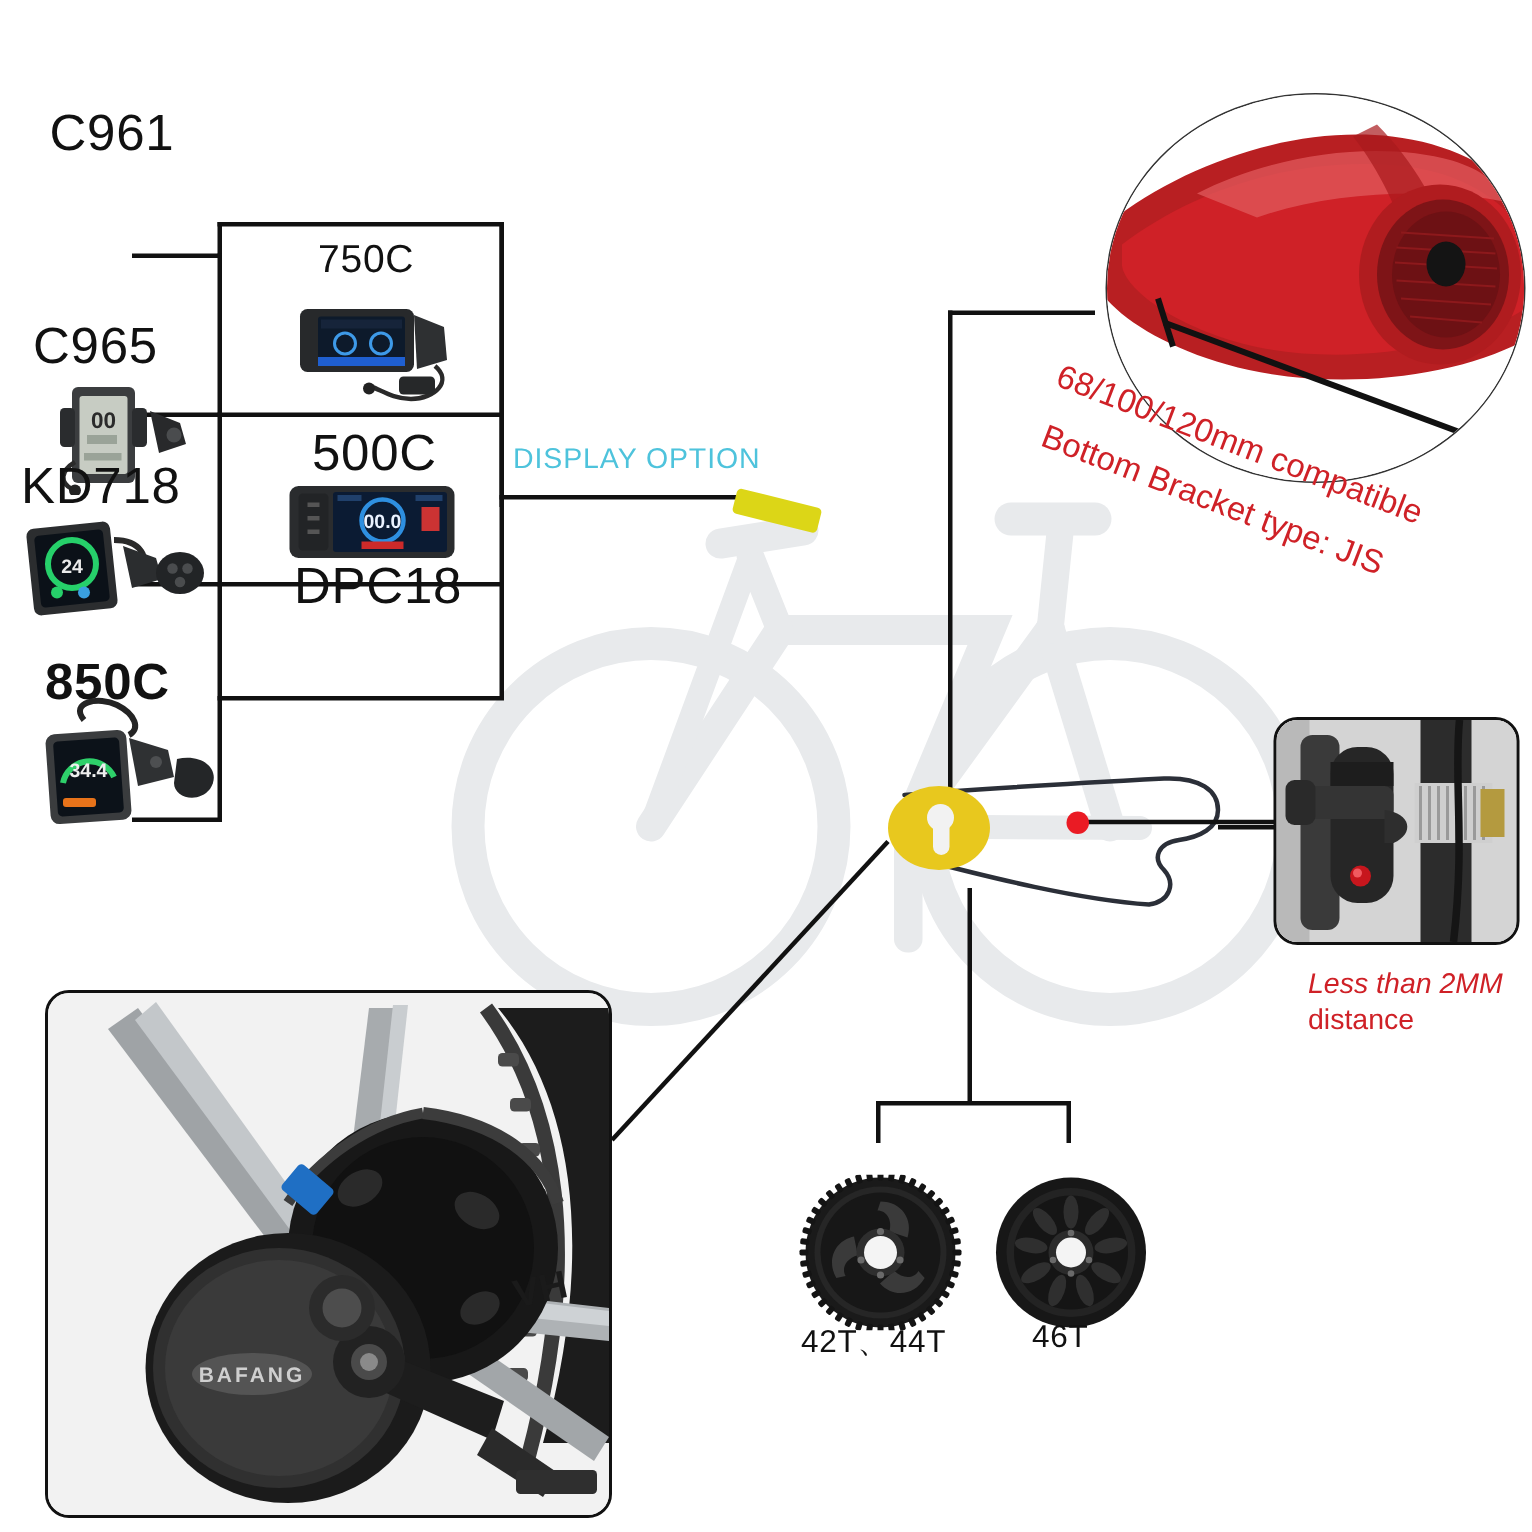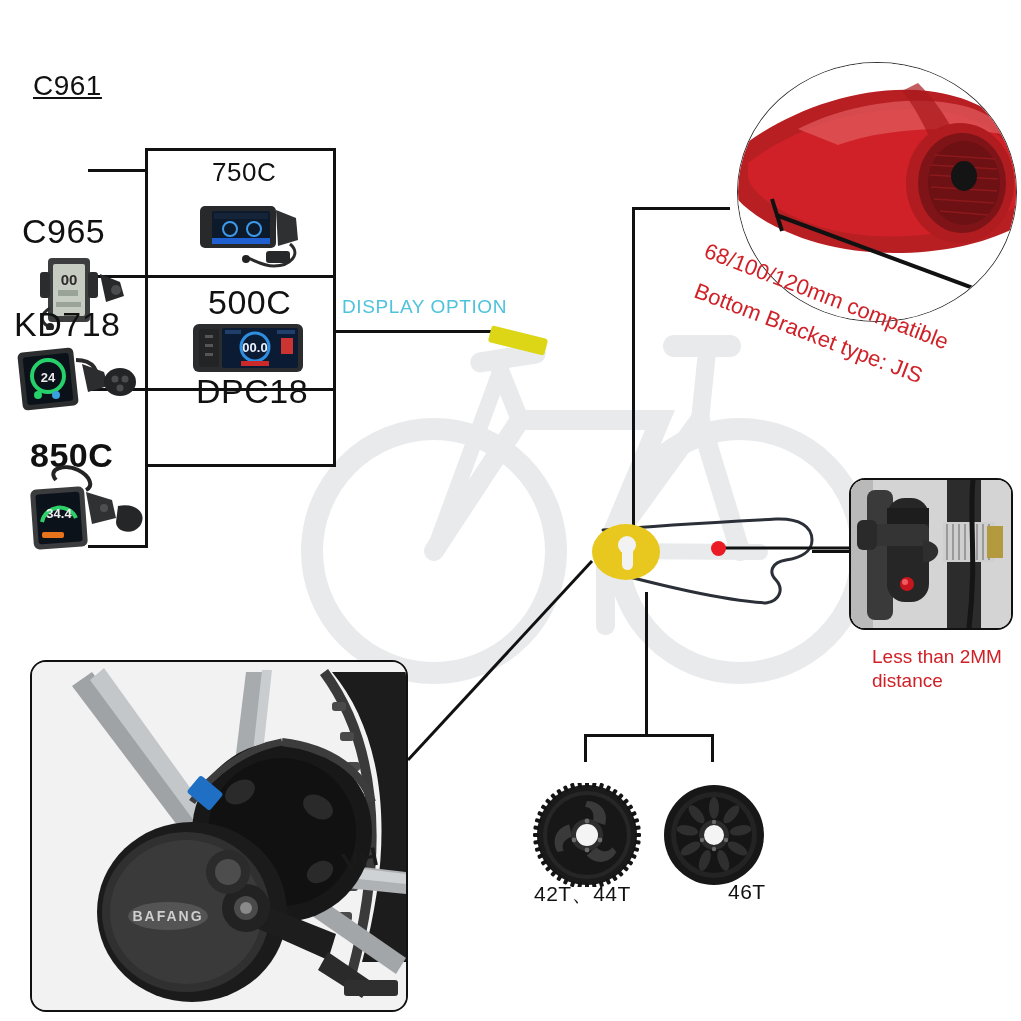--- a/index.html
+++ b/index.html
@@ -94,21 +94,21 @@
   </svg>
 
   <div style="position:absolute;left:592px;top:524px;width:68px;height:56px;background:#e8c81e;border-radius:50%;"></div>
   <div style="position:absolute;left:618px;top:536px;width:18px;height:18px;background:#f2f2f2;border-radius:50%;"></div>
   <div style="position:absolute;left:622px;top:548px;width:11px;height:22px;background:#f2f2f2;border-radius:0 0 6px 6px;"></div>
 
   <div class="reddot" style="left:711px;top:541px;width:15px;height:15px;"></div>
 
   <div class="yellowbar" style="left:489px;top:332px;width:58px;height:17px;transform:rotate(14deg);"></div>
 
-  <div class="lbl" style="left:33px;top:70px;font-size:28px;text-decoration:underline;">C961</div>
+  <div class="lbl" style="left:33px;top:70px;font-size:34px;">C961</div>
 
   <div class="lbl" style="left:22px;top:212px;font-size:34px;">C965</div>
   <div class="photo" style="left:20px;top:252px;width:120px;height:78px;">
     <svg width="120" height="78">
       <rect x="28" y="6" width="42" height="64" rx="4" fill="#3b3d3f"></rect>
       <rect x="33" y="12" width="32" height="52" rx="2" fill="#c7ccc3"></rect>
       <text x="49" y="33" font-family="Liberation Sans" font-size="15" font-weight="bold" fill="#2b2b2b" text-anchor="middle">00</text>
       <rect x="38" y="38" width="20" height="6" fill="#9aa398"></rect>
       <rect x="36" y="50" width="25" height="5" fill="#9aa398"></rect>
       <rect x="20" y="20" width="10" height="26" rx="3" fill="#2a2c2e"></rect>
@@ -250,21 +250,21 @@
         <line x1="120" y1="44" x2="120" y2="80"></line>
           <line x1="126" y1="44" x2="126" y2="80"></line>
         <line x1="132" y1="44" x2="132" y2="80"></line>
           <line x1="138" y1="44" x2="138" y2="80"></line>
       </g>
       <rect x="136" y="46" width="16" height="32" fill="#b49a3f"></rect>
       <path d="M122 0 C 118 40, 126 80, 118 148" stroke="#151515" stroke-width="5" fill="none"></path>
     </svg>
   </div>
 
-  <div class="redtxt" style="left:872px;top:646px;font-size:19px;">Less than 2MM</div>
+  <div class="redtxt" style="left:872px;top:646px;font-size:19px;font-style:italic;">Less than 2MM</div>
   <div class="redtxt" style="left:872px;top:670px;font-size:19px;">distance</div>
 
   <div class="inset" style="left:30px;top:660px;width:374px;height:348px;">
     <svg width="374" height="348">
       <rect width="374" height="348" fill="#f2f2f2"></rect>
 
       <g>
         <path d="M300 10 C 350 70, 366 170, 330 300 L 374 300 L374 10 Z" fill="#1c1c1c"></path>
         <path d="M292 10 C 340 75, 356 175, 320 310" stroke="#3a3a3a" stroke-width="10" fill="none"></path>
         <g fill="#4a4a4a">
@@ -425,15 +425,15 @@
           <circle cx="0" cy="-13" r="2.2"></circle>
             <circle cx="12" cy="5" r="2.2"></circle>
           <circle cx="-12" cy="5" r="2.2"></circle>
             <circle cx="0" cy="14" r="2.2"></circle>
         </g>
       </g>
     </svg>
   </div>
 
   <div class="lbl" style="left:534px;top:880px;font-size:21px;">42T、44T</div>
-  <div class="lbl" style="left:688px;top:880px;font-size:21px;margin-left:40px;">46T</div>
+  <div class="lbl" style="left:688px;top:880px;font-size:21px;">46T</div>
 
 </div>
 
 </body></html>

